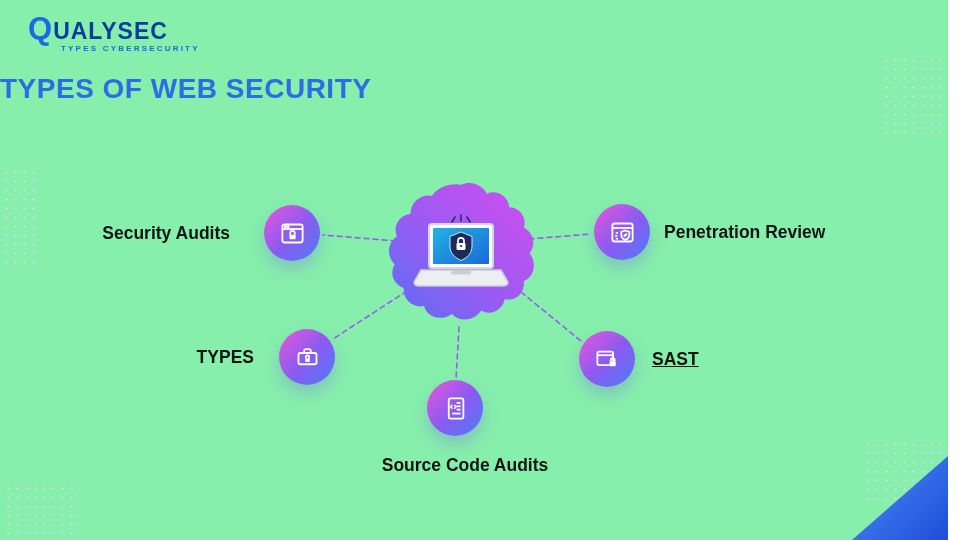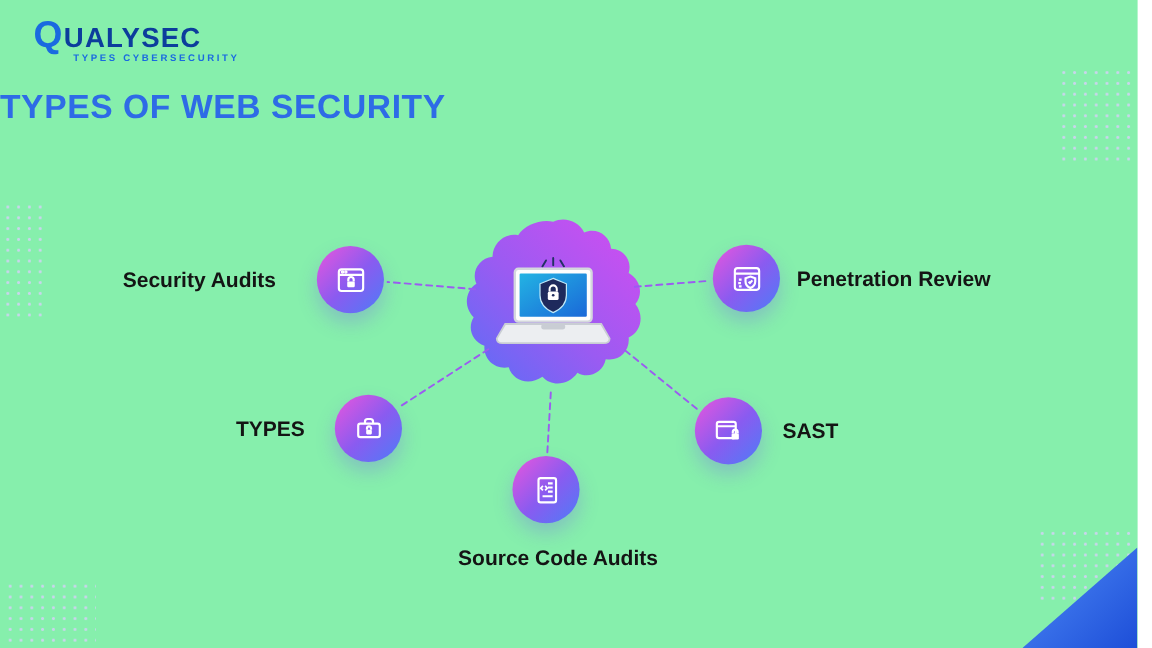--- a/index.html
+++ b/index.html
@@ -62,21 +62,21 @@
   .n-sast{left:579px;top:331px;}
   .n-source{left:427px;top:380px;}
 
   
   .node-label{
     position:absolute;font-size:17.5px;font-weight:700;color:#141414;white-space:nowrap;
   }
   .l-security{right:718px;top:223px;}
   .l-pentest{left:664px;top:222px;}
   .l-dast{right:694px;top:347px;}
-  .l-sast{left:652px;top:349px;}
+  .l-sast{left:652px;top:349px;text-decoration:underline;}
   .l-source{left:315px;width:300px;text-align:center;top:455px;}
 </style>
 </head>
 <body>
 
 <div class="canvas">
 
   <div class="dots dots-top-right"></div>
   <div class="dots dots-left"></div>
   <div class="dots dots-bottom-left"></div>

